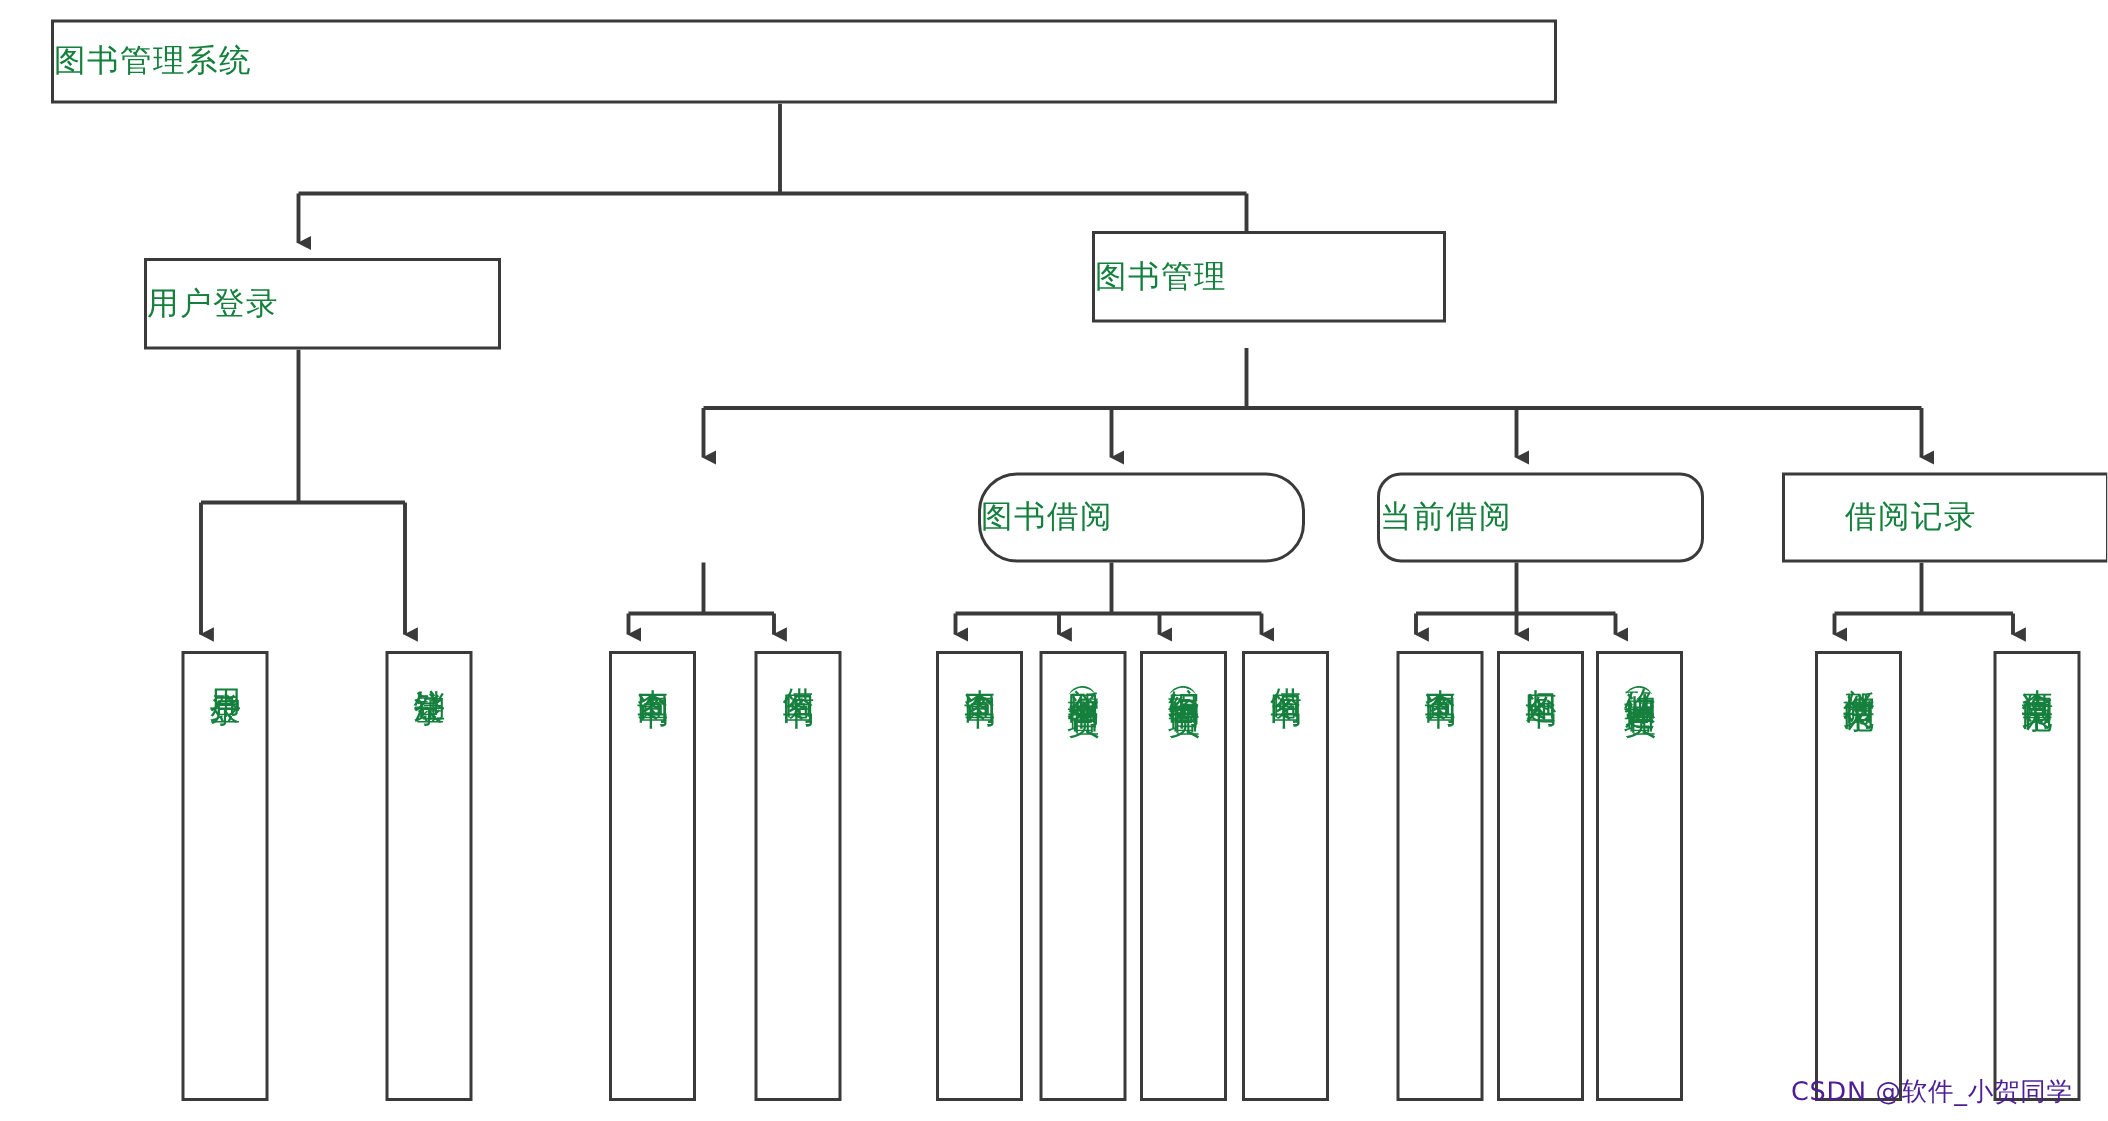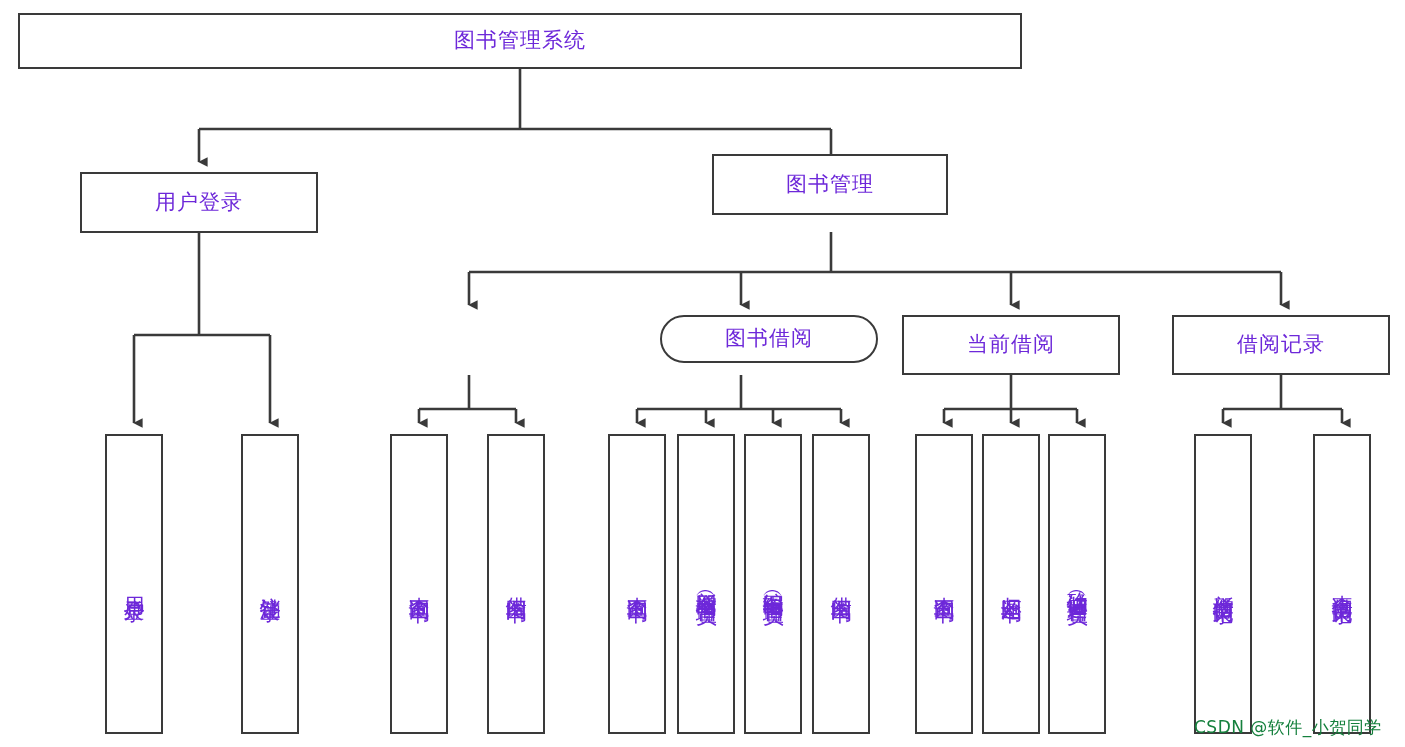--- a/index.html
+++ b/index.html
@@ -25,22 +25,22 @@
     height: 747px;
     pointer-events: none;
   }
   .node {
     position: absolute;
     box-sizing: border-box;
     border: 2.5px solid #3a3a3a;
     background: #ffffff;
     display: flex;
     align-items: center;
-    justify-content: center;
-    color: #6d28d9;
+    color: #15803d;
+    margin-left: 16px;
   }
   .node.h {
     font-size: 21px;
     letter-spacing: 1px;
     line-height: 1.1;
   }
   .node.v {
     writing-mode: vertical-rl;
     text-orientation: upright;
     font-size: 21px;
@@ -51,21 +51,21 @@
   }
   .node.v .vtext {
     writing-mode: vertical-rl;
     text-orientation: upright;
     display: block;
     white-space: nowrap;
   }
   .watermark {
     position: absolute;
     font-size: 17px;
-    color: #15803d;
+    color: #4c1d95;
     white-space: nowrap;
     letter-spacing: 0.5px;
   }
 </style>
 </head>
 <body>
 
 <div id="canvas">
 
   <svg class="wires" viewBox="0 0 1405 747">
@@ -124,27 +124,27 @@
     <span>图书管理系统</span>
   </div>
 
   <div class="node h" style="left:80px; top:172px; width:238px; height:61px;">
     <span>用户登录</span>
   </div>
   <div class="node h" style="left:712px; top:154px; width:236px; height:61px;">
     <span>图书管理</span>
   </div>
 
-  <div class="node h" style="left:660px; top:315px; width:218px; height:48px;border-radius:26px;">
+  <div class="node h" style="left:636px; top:315px; width:218px; height:60px;border-radius:26px;">
     <span>图书借阅</span>
   </div>
-  <div class="node h" style="left:902px; top:315px; width:218px; height:60px;">
+  <div class="node h" style="left:902px; top:315px; width:218px; height:60px;border-radius:16px;">
     <span>当前借阅</span>
   </div>
-  <div class="node h" style="left:1172px; top:315px; width:218px; height:60px;">
+  <div class="node h" style="left:1172px; top:315px; width:218px; height:60px;padding-left:40px;">
     <span>借阅记录</span>
   </div>
 
   <div class="node v" style="left:105px; top:434px; width:58px; height:300px;">
     <span class="vtext">用户登录</span>
   </div>
   <div class="node v" style="left:241px; top:434px; width:58px; height:300px;">
     <span class="vtext">注销登录</span>
   </div>
 

